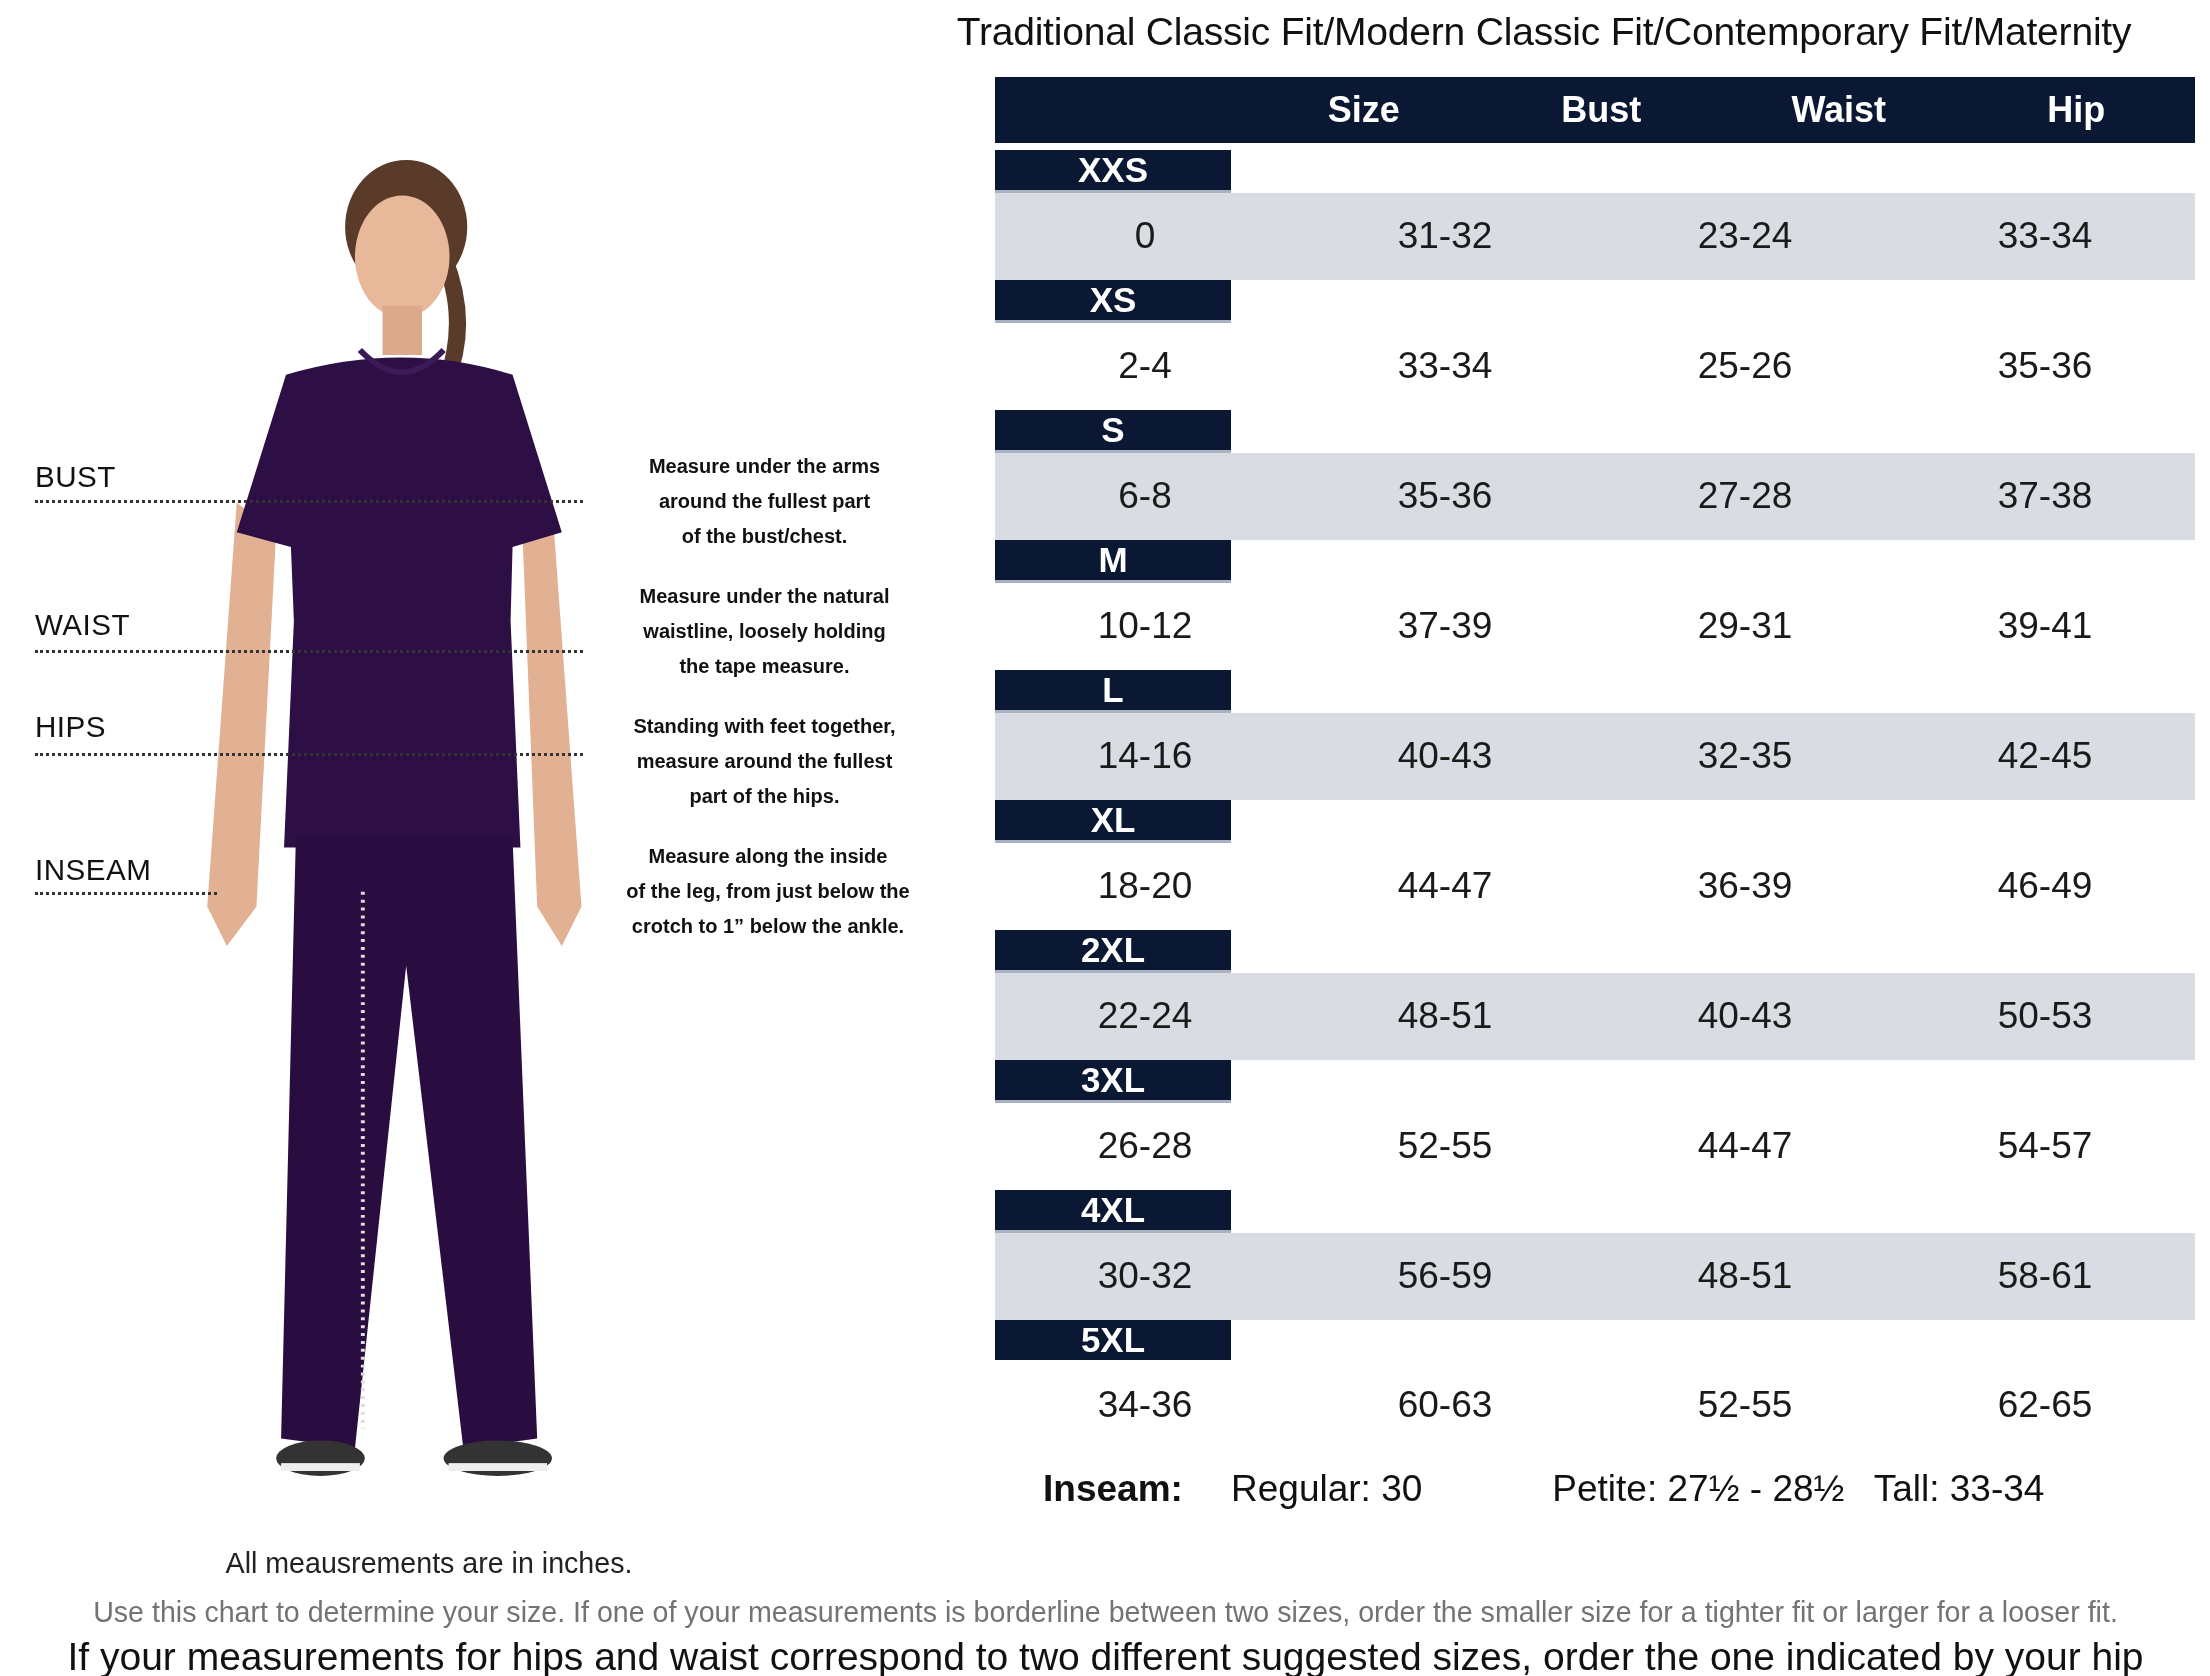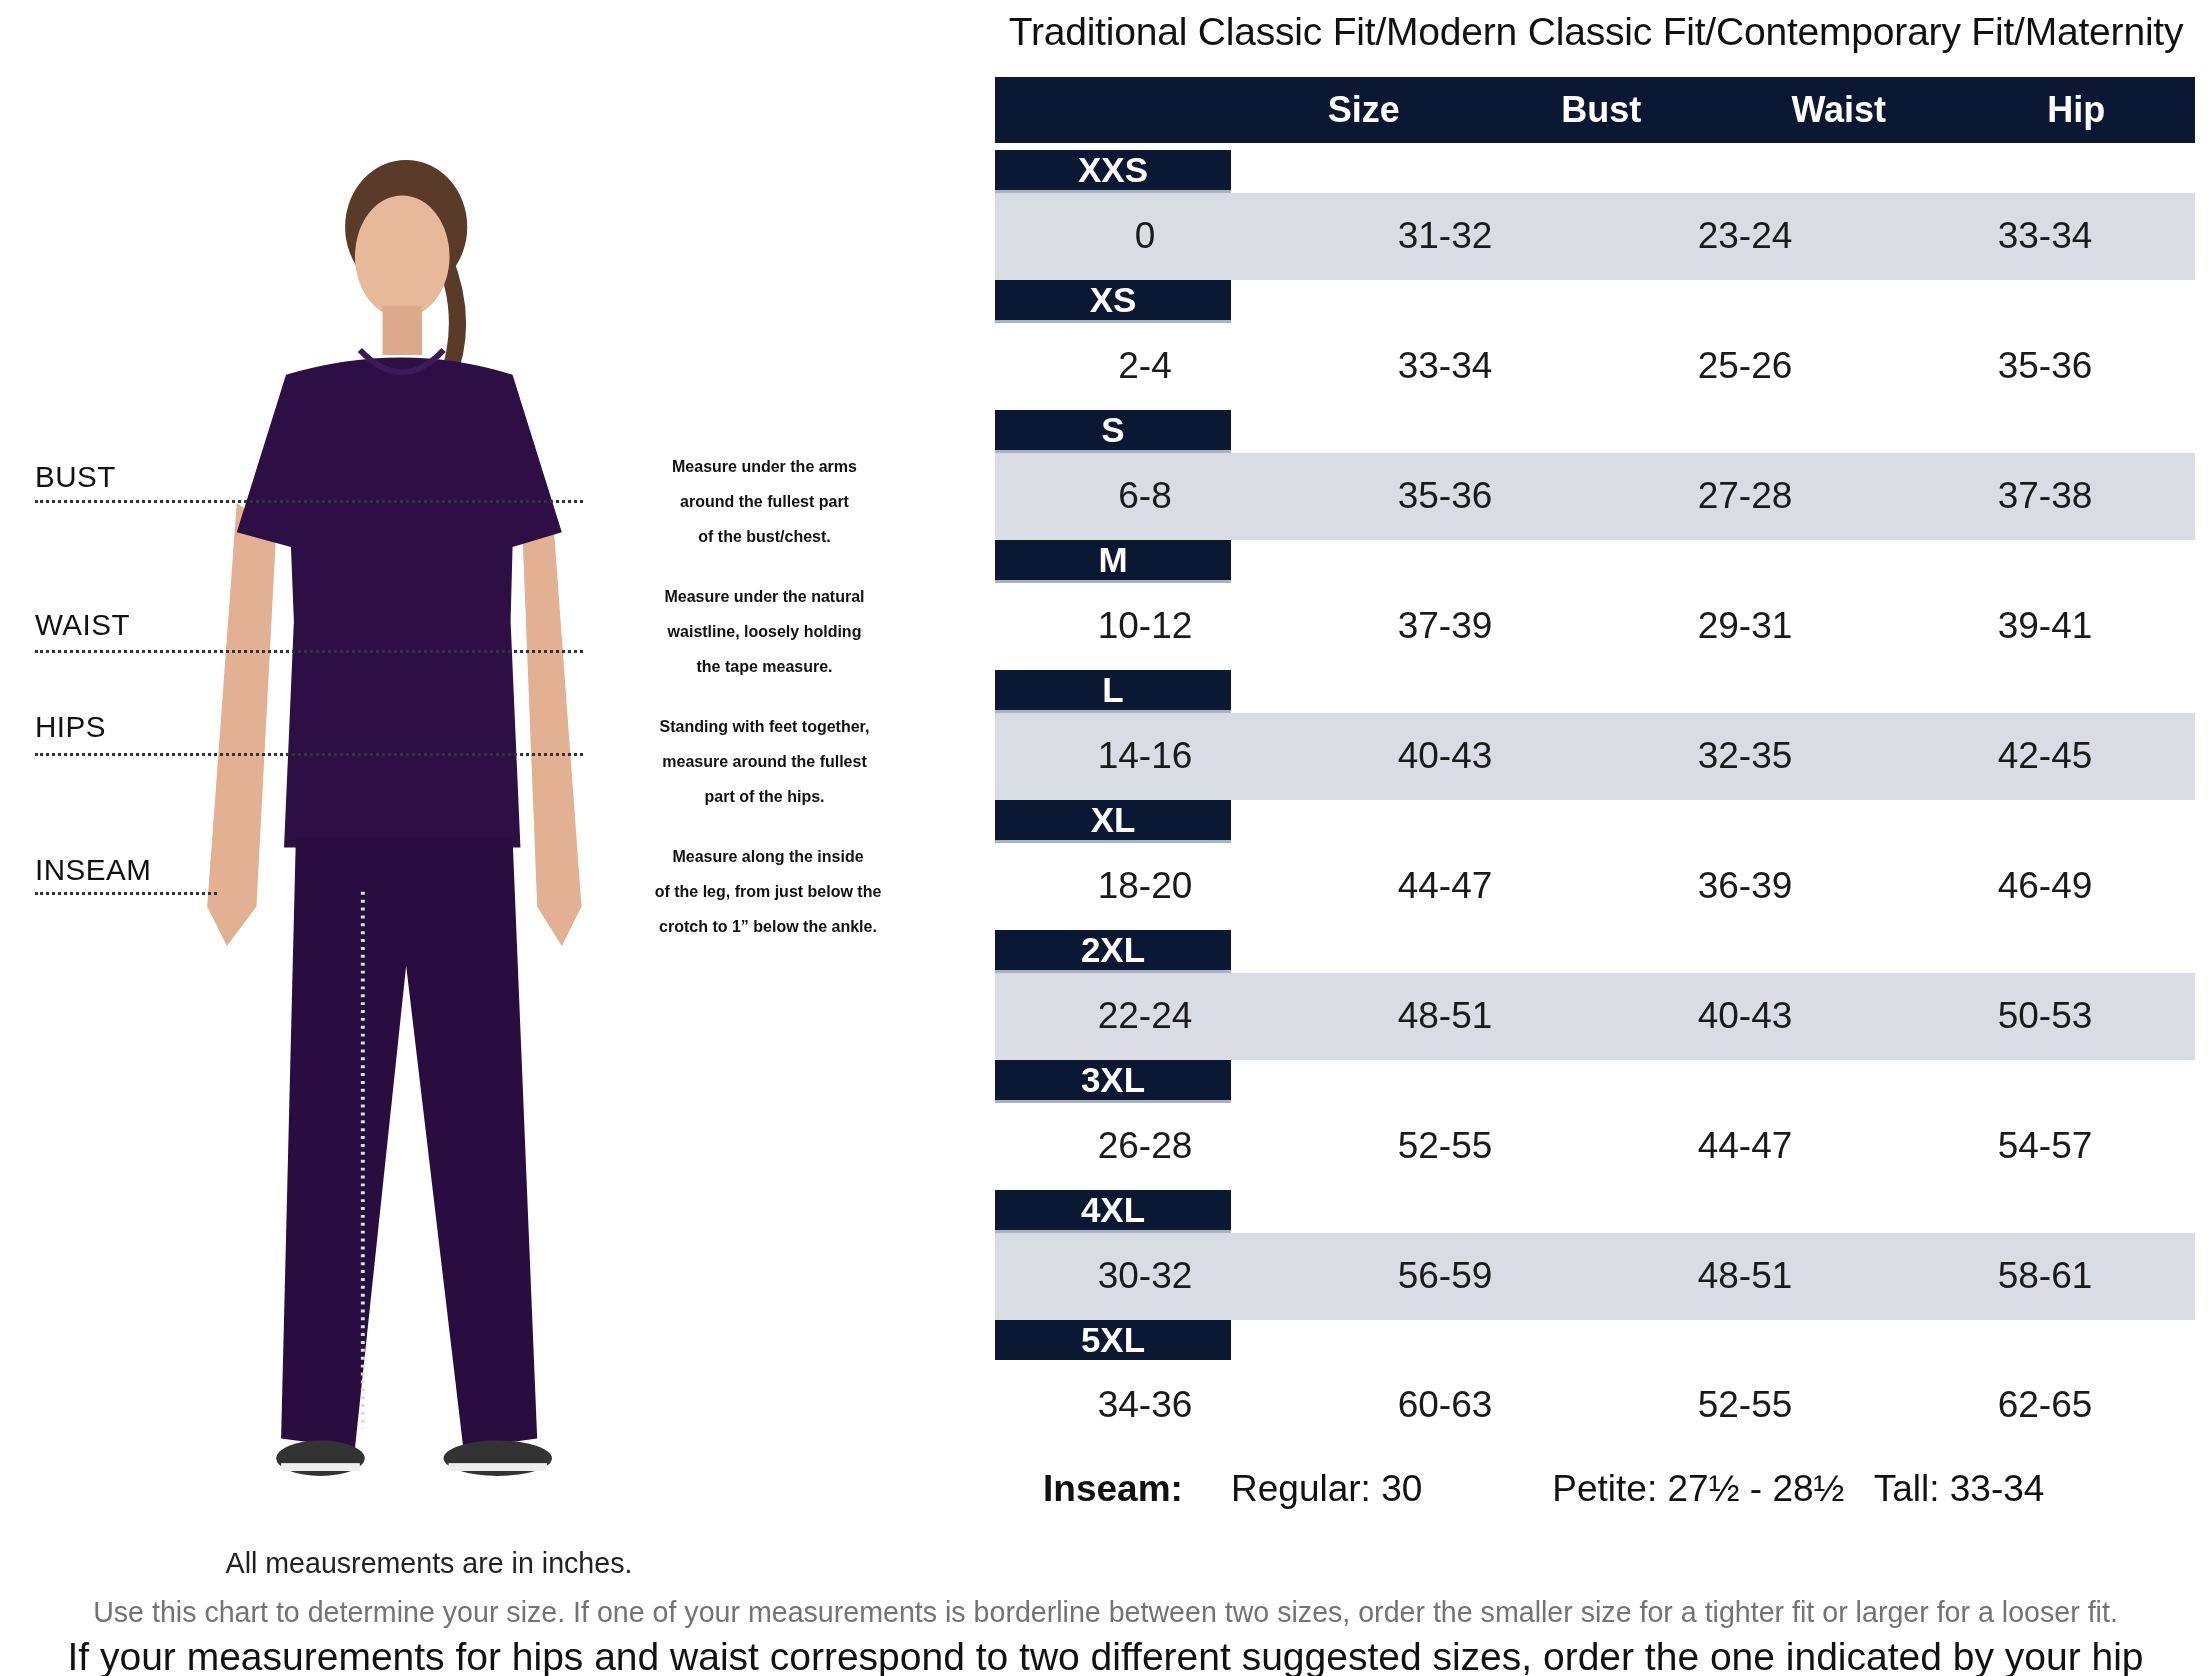--- a/index.html
+++ b/index.html
@@ -4,21 +4,21 @@
   <style>
     html, body { margin: 0; padding: 0; }
     body {
       width: 2211px; height: 1677px; background: #ffffff; position: relative; overflow: hidden;
       font-family: "Liberation Sans", "DejaVu Sans", sans-serif; color: #111;
     }
     .abs { position: absolute; }
 
     
     #chart-title {
-      left: 990px; top: 9.9px; width: 1212px; text-align: center;
+      left: 938px; top: 9.9px; width: 1212px; text-align: center;
       font-size: 39px; font-weight: 400; letter-spacing: -0.2px; color: #111;
     }
 
     
     #size-table { left: 995px; top: 77px; width: 1200px; }
     .hdr {
       height: 66px; background: #0b1833; display: flex; align-items: center; color: #fff;
       font-weight: 700; font-size: 36px; padding-left: 12px;
     }
     .hdr .c0 { width: 238px; }
@@ -42,21 +42,21 @@
 
     
     #figure { left: 148px; top: 158px; width: 473px; height: 1379px; }
 
     
     .mlabel { font-size: 29.6px; letter-spacing: 0.5px; color: #111; }
     .dots {
       height: 0; border-top: 3px dotted #333;
     }
     .instr {
-      width: 355px; text-align: center; font-size: 16px; font-weight: 700; line-height: 35px; color: #111;
+      width: 355px; text-align: center; font-size: 20px; font-weight: 700; line-height: 35px; color: #111;
     }
 
     #units-note { left: 158px; top: 1547px; width: 542px; text-align: center; font-size: 28.6px; color: #222; }
     #footer-1 { left: 0; top: 1596px; width: 2211px; text-align: center; font-size: 28.6px; color: #737373; }
     #footer-2 { left: 0; top: 1635px; width: 2211px; text-align: center; font-size: 39px; color: #111; }
   </style>
 </head>
 <body>
 
 <div id="chart-title" class="abs">Traditional Classic Fit/Modern Classic Fit/Contemporary Fit/Maternity</div>

